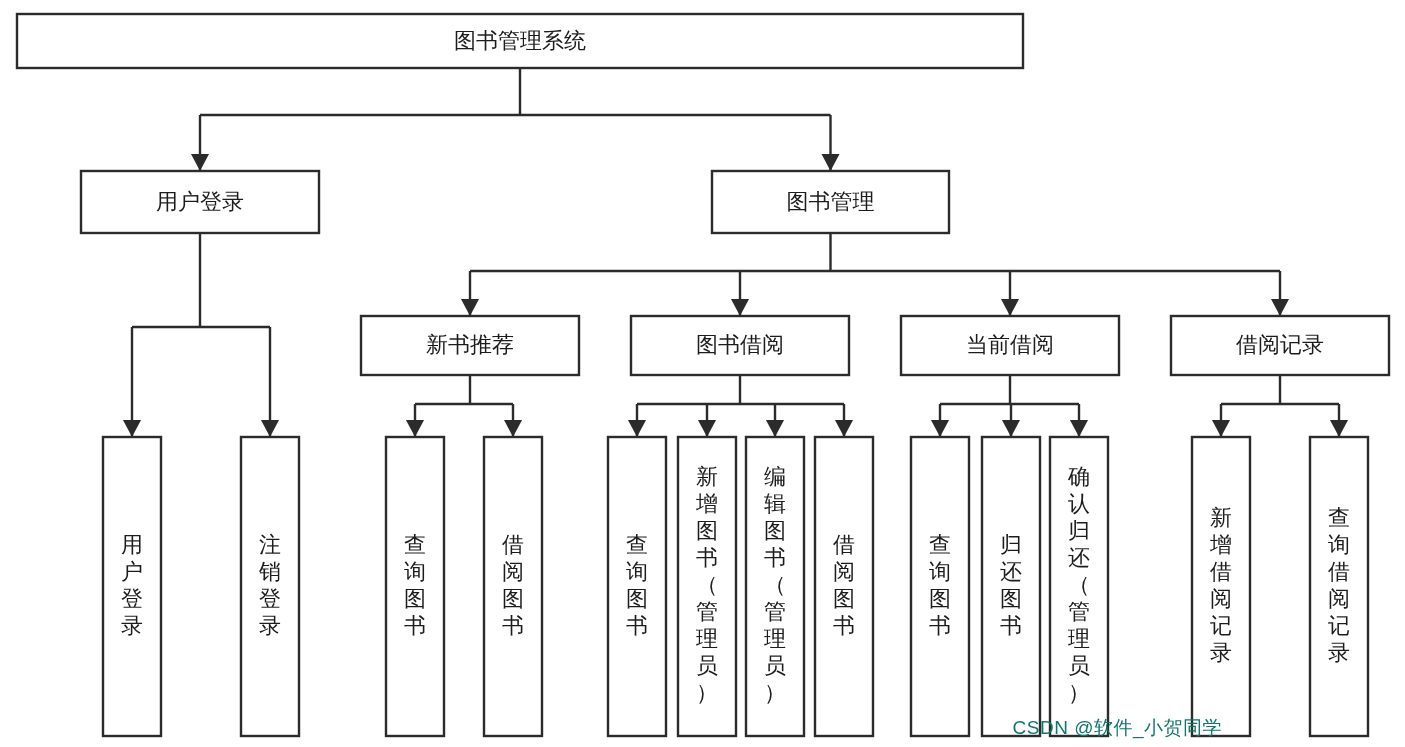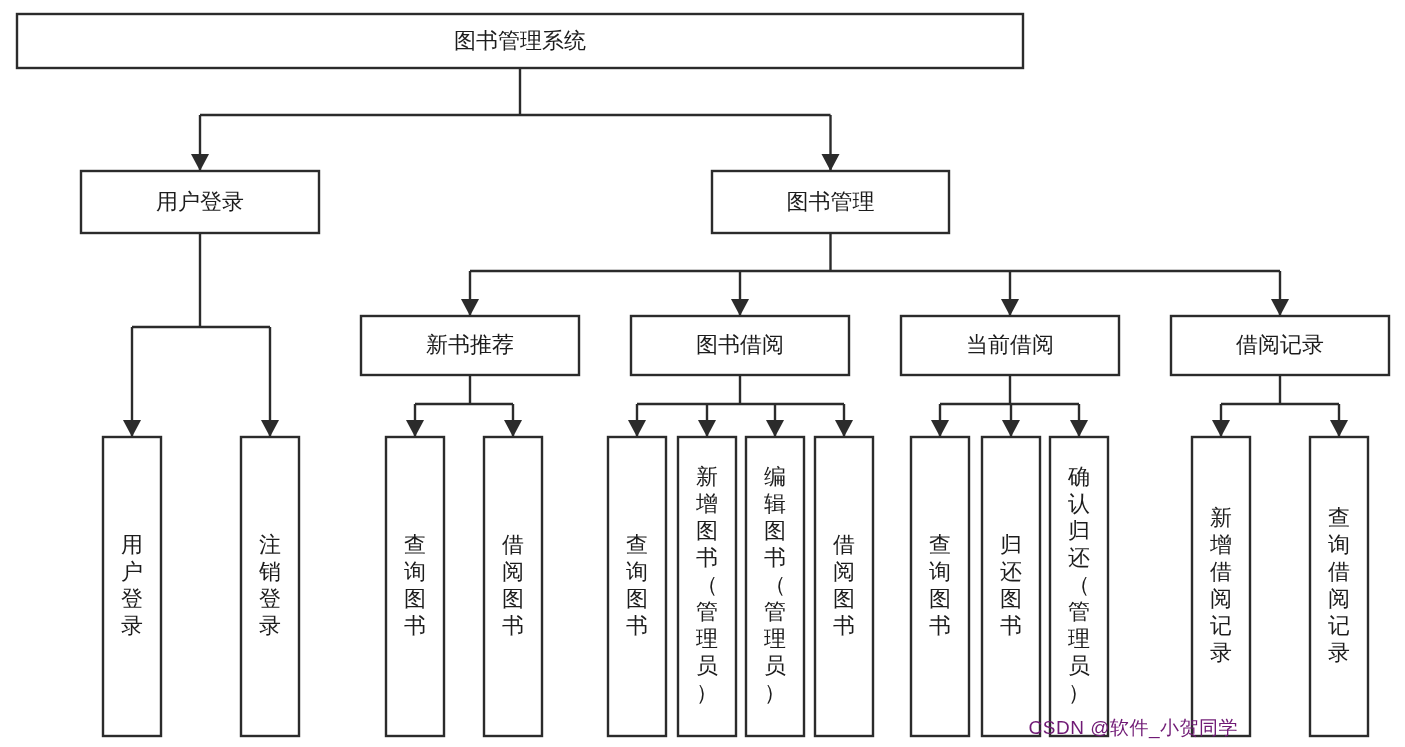--- a/index.html
+++ b/index.html
@@ -13,21 +13,20 @@
     height: 747px;
     font-family: "Liberation Sans", "DejaVu Sans", sans-serif;
     overflow: hidden;
     position: relative;
   }
   #diagram-root {
     position: relative;
     width: 1242px;
     height: 747px;
     background: #ffffff;
-    padding-left: 6px;
   }
   svg#flowchart {
     position: absolute;
     left: 0;
     top: 0;
     width: 1405px;
     height: 747px;
     display: block;
   }
   .node-rect {
@@ -54,25 +53,25 @@
   }
   .node-label-v-char {
     font-family: "Liberation Sans", "DejaVu Sans", sans-serif;
     font-size: 22px;
     fill: #1c1c1c;
     text-anchor: middle;
     dominant-baseline: middle;
   }
   .watermark-text {
     position: absolute;
-    right: 10px;
+    right: 20px;
     bottom: 6px;
     font-family: "Liberation Sans", "DejaVu Sans", sans-serif;
     font-size: 19px;
-    color: #701a75;
+    color: #0f766e;
     letter-spacing: 0.5px;
     white-space: nowrap;
     user-select: none;
   }
 </style>
 </head>
 <body>
 
 <div id="diagram-root">
 

